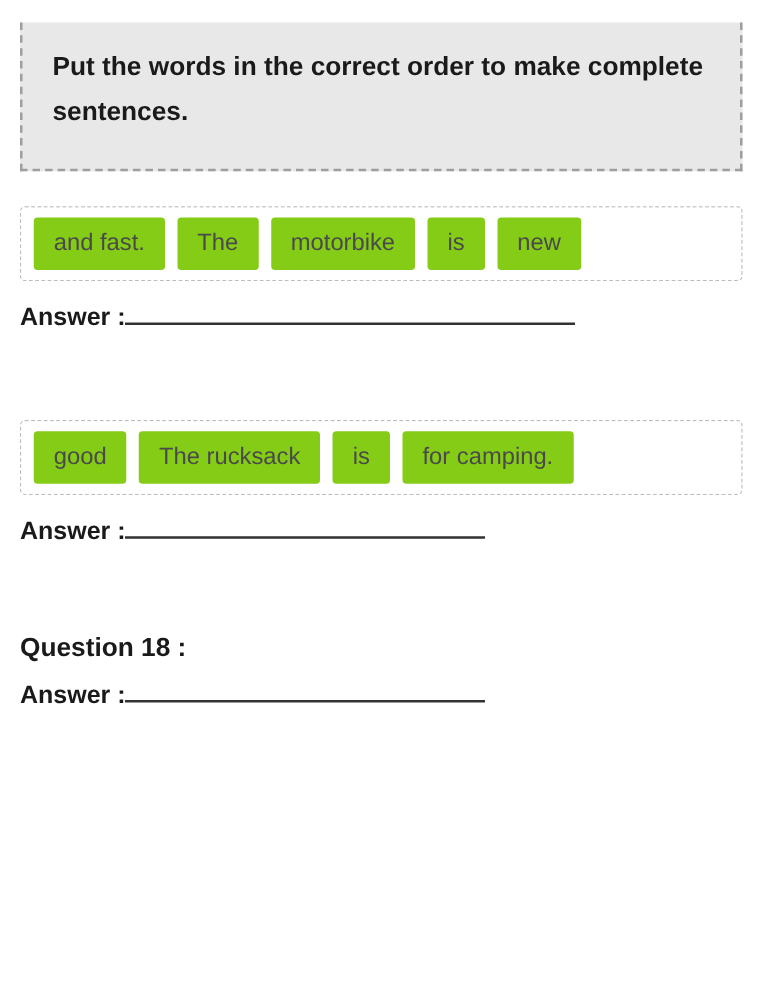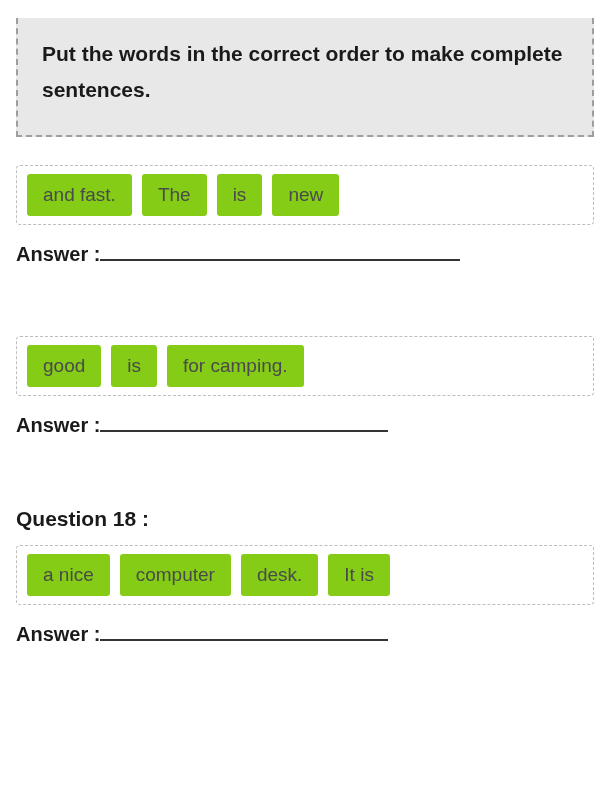--- a/index.html
+++ b/index.html
@@ -75,56 +75,52 @@
 <div class="container">
 
   <div class="instruction-box">
     <div class="instruction-text">Put the words in the correct order to make complete sentences.</div>
   </div>
 
   <div class="question-block">
     <div class="chips-container">
       <span class="chip">and fast.</span>
       <span class="chip">The</span>
+      <span class="chip">motorbike</span>
       <span class="chip">is</span>
       <span class="chip">new</span>
     </div>
     <div class="answer-row">
       <span class="answer-label">Answer :</span>
       <span class="blank"></span>
       <span class="blank"></span>
       <span class="blank"></span>
       <span class="blank"></span>
       <span class="blank"></span>
     </div>
   </div>
 
   <div class="question-block">
     <div class="chips-container">
       <span class="chip">good</span>
+      <span class="chip">The rucksack</span>
       <span class="chip">is</span>
       <span class="chip">for camping.</span>
     </div>
     <div class="answer-row">
       <span class="answer-label">Answer :</span>
       <span class="blank"></span>
       <span class="blank"></span>
       <span class="blank"></span>
       <span class="blank"></span>
     </div>
   </div>
 
   <div class="question-block">
     <div class="question-title">Question 18 :</div>
-    <div class="chips-container">
-      <span class="chip">a nice</span>
-      <span class="chip">computer</span>
-      <span class="chip">desk.</span>
-      <span class="chip">It is</span>
-    </div>
     <div class="answer-row">
       <span class="answer-label">Answer :</span>
       <span class="blank"></span>
       <span class="blank"></span>
       <span class="blank"></span>
       <span class="blank"></span>
     </div>
   </div>
 
 </div>

